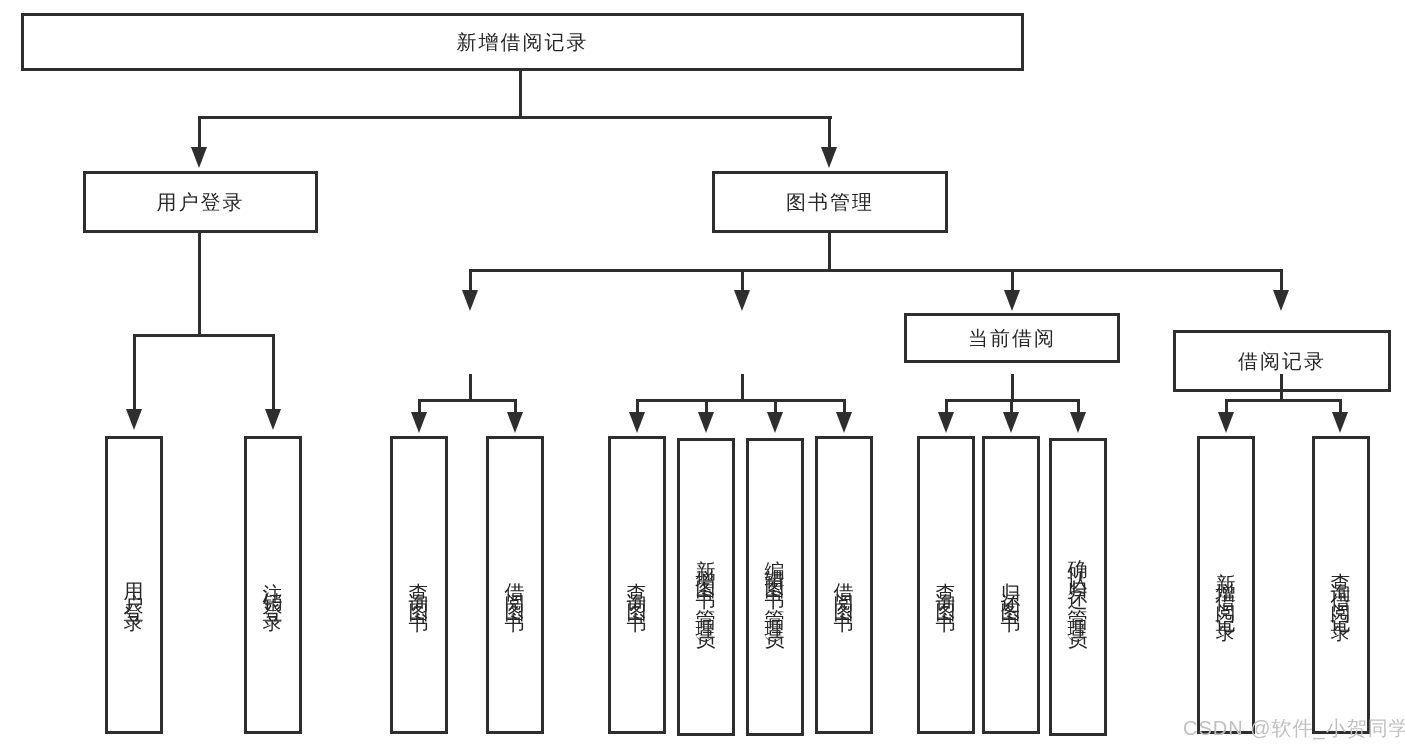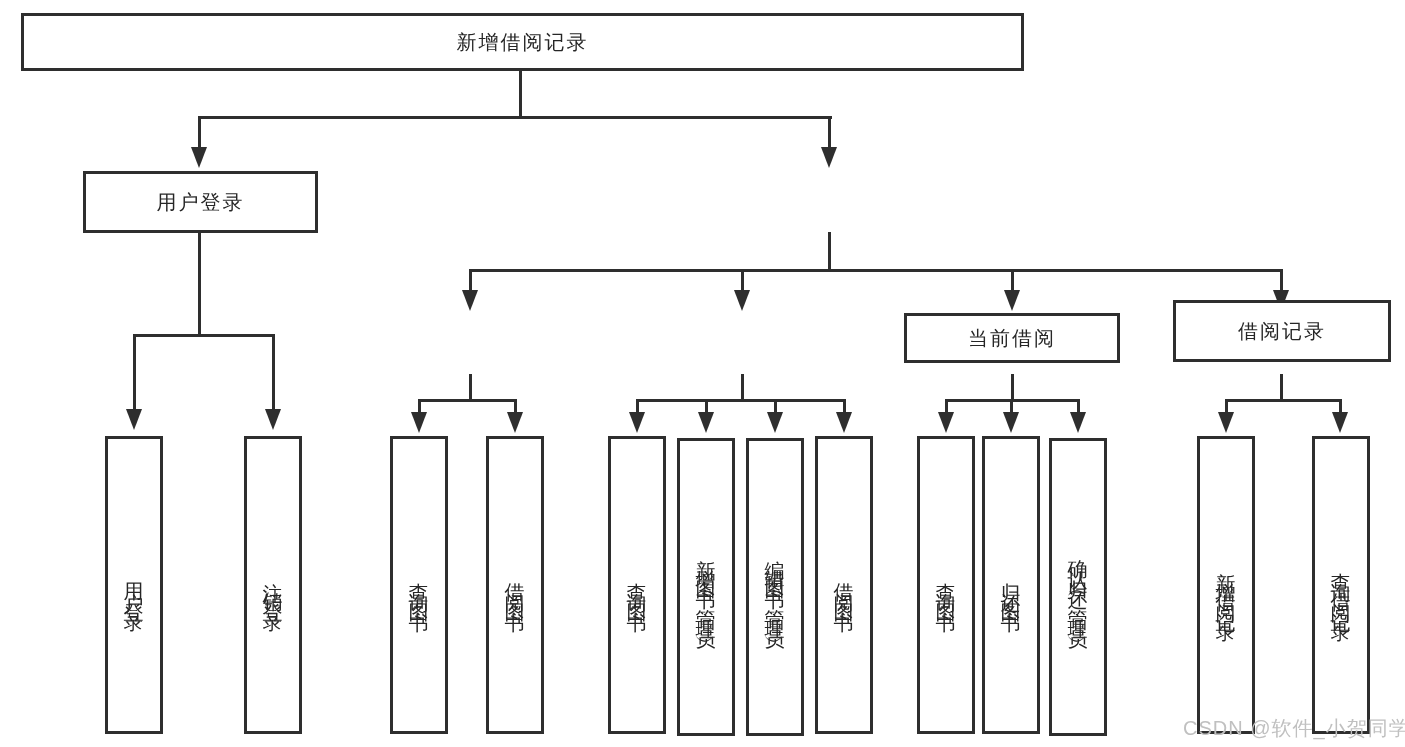--- a/index.html
+++ b/index.html
@@ -37,41 +37,42 @@
   <div class="node" style="left:21px;top:13px;width:1003px;height:58px">新增借阅记录</div>
 
   <div class="v" style="left:519px;top:70px;height:48px"></div>
   <div class="h" style="left:198px;top:116px;width:634px"></div>
   <div class="v" style="left:198px;top:116px;height:32px"></div>
   <div class="a" style="left:191px;top:147px"></div>
   <div class="v" style="left:828px;top:116px;height:32px"></div>
   <div class="a" style="left:821px;top:147px"></div>
 
   <div class="node" style="left:83px;top:171px;width:235px;height:62px">用户登录</div>
+  <div class="node" style="left:712px;top:171px;width:236px;height:62px">图书管理</div>
 
   <div class="v" style="left:198px;top:232px;height:104px"></div>
   <div class="h" style="left:133px;top:334px;width:142px"></div>
   <div class="v" style="left:133px;top:334px;height:76px"></div>
   <div class="a" style="left:126px;top:409px"></div>
   <div class="v" style="left:272px;top:334px;height:76px"></div>
   <div class="a" style="left:265px;top:409px"></div>
 
   <div class="v" style="left:828px;top:232px;height:40px"></div>
   <div class="h" style="left:469px;top:269px;width:814px"></div>
   <div class="v" style="left:469px;top:269px;height:22px"></div>
   <div class="a" style="left:462px;top:290px"></div>
   <div class="v" style="left:741px;top:269px;height:22px"></div>
   <div class="a" style="left:734px;top:290px"></div>
   <div class="v" style="left:1011px;top:269px;height:22px"></div>
   <div class="a" style="left:1004px;top:290px"></div>
   <div class="v" style="left:1280px;top:269px;height:22px"></div>
   <div class="a" style="left:1273px;top:290px"></div>
 
   <div class="node" style="left:904px;top:313px;width:216px;height:50px">当前借阅</div>
-  <div class="node" style="left:1173px;top:300px;width:218px;height:62px">借阅记录</div>
+  <div class="node" style="left:1173px;top:330px;width:218px;height:62px">借阅记录</div>
 
   <div class="v" style="left:469px;top:374px;height:27px"></div>
   <div class="h" style="left:418px;top:399px;width:99px"></div>
   <div class="v" style="left:418px;top:399px;height:14px"></div>
   <div class="a" style="left:411px;top:412px"></div>
   <div class="v" style="left:514px;top:399px;height:14px"></div>
   <div class="a" style="left:507px;top:412px"></div>
 
   <div class="v" style="left:741px;top:374px;height:27px"></div>
   <div class="h" style="left:636px;top:399px;width:210px"></div>

